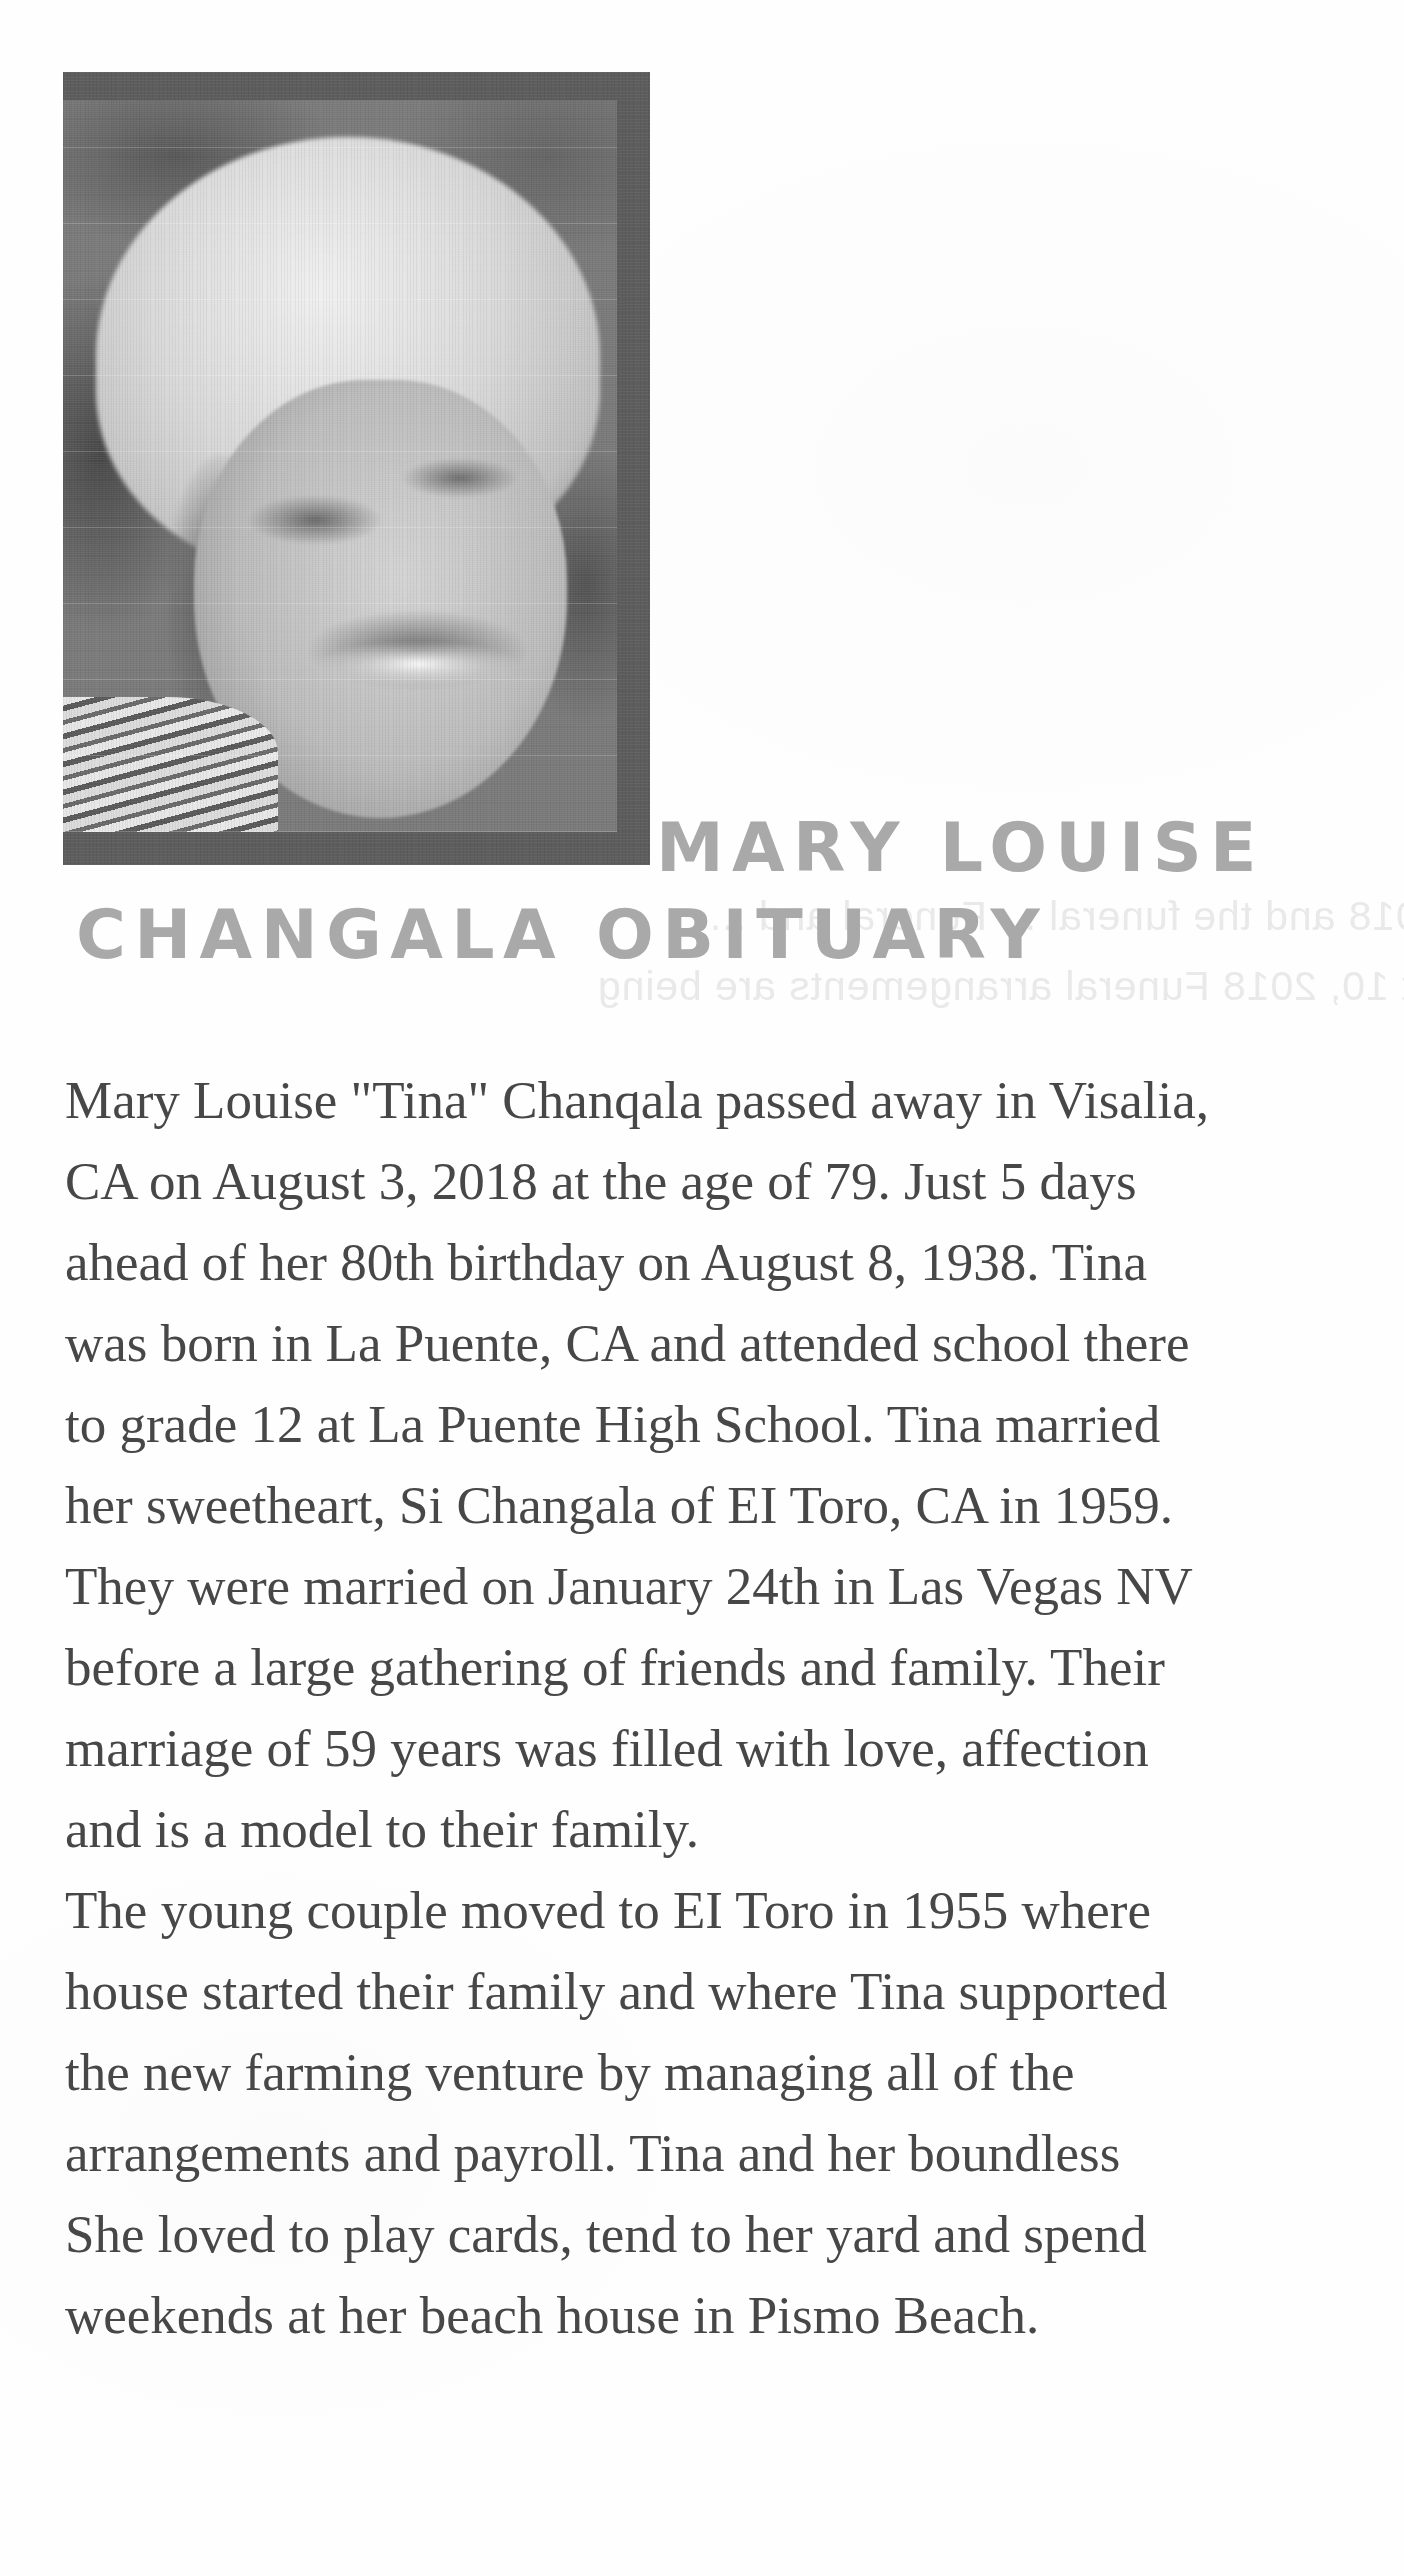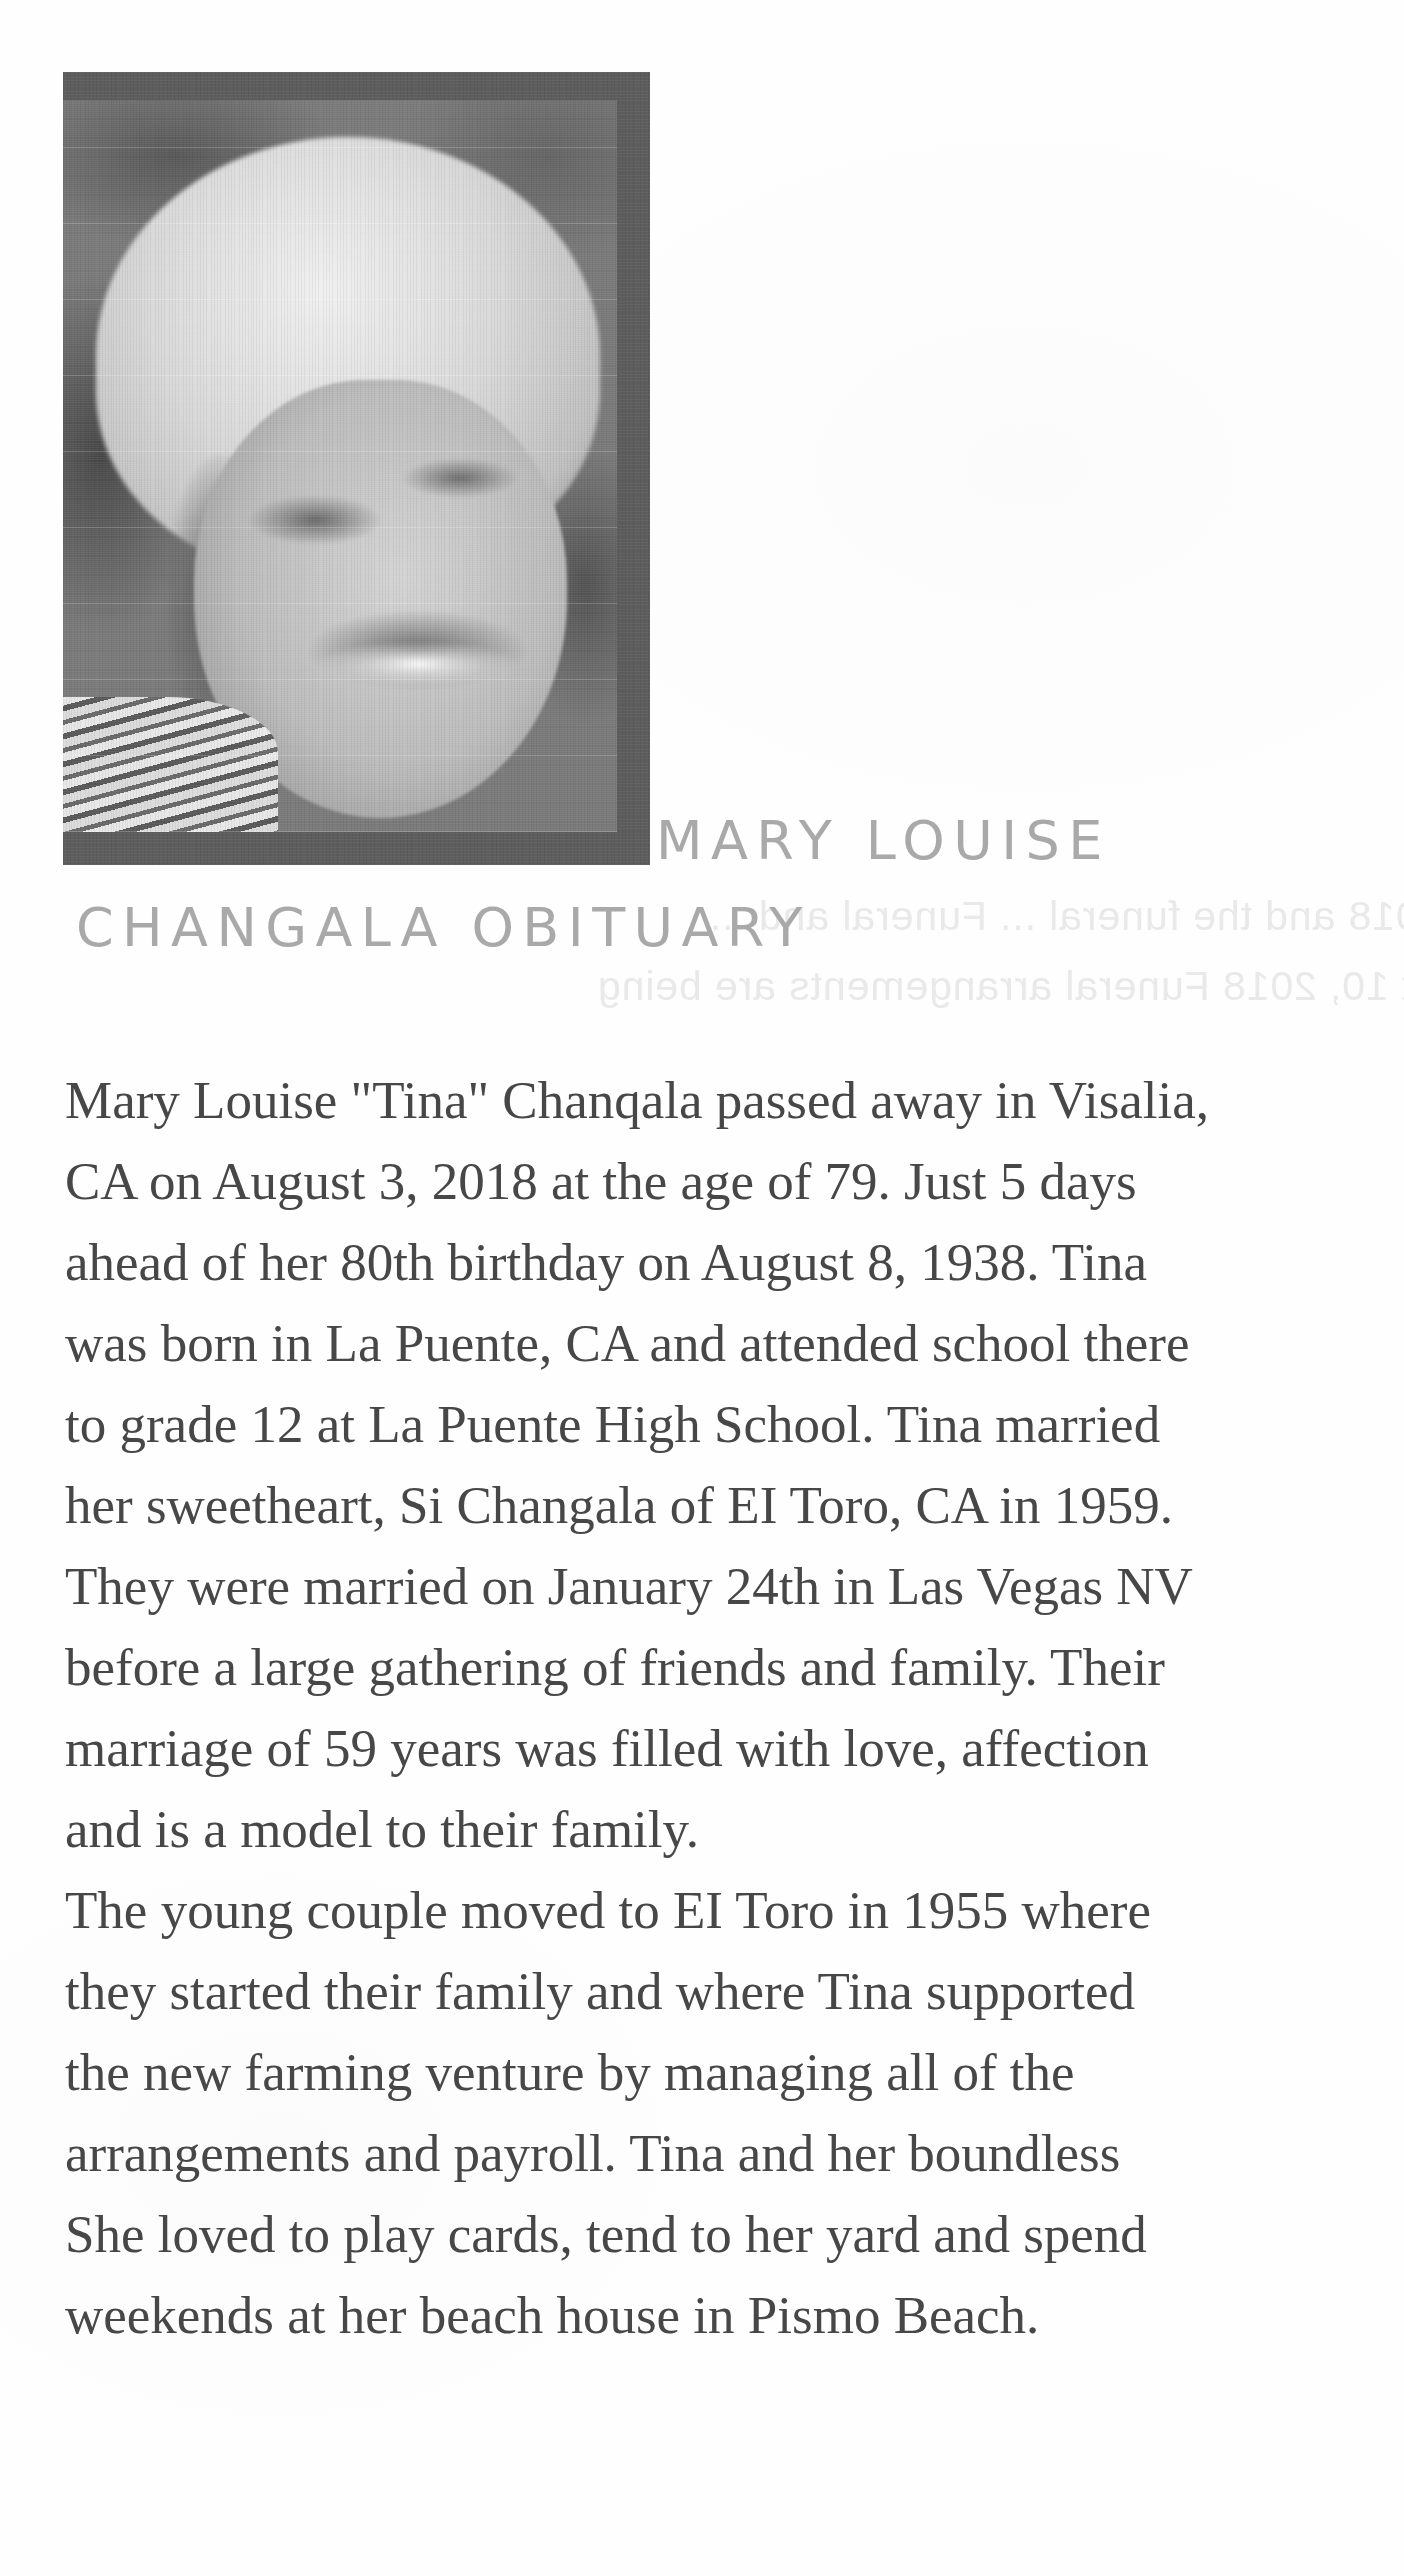--- a/index.html
+++ b/index.html
@@ -110,23 +110,23 @@
         repeating-linear-gradient(90deg, rgba(0,0,0,0.05) 0 0.9px, rgba(0,0,0,0) 0.9px 2.8px),
         repeating-linear-gradient(0deg, rgba(255,255,255,0.18) 0 0.9px, rgba(0,0,0,0) 0.9px 76px);
       mix-blend-mode: normal;
       pointer-events: none;
     }
 
     
     .heading {
       position: absolute;
       font-family: "DejaVu Sans", sans-serif;
-      font-weight: normal;
+      font-weight: bold;
       color: #a9a9a9;
-      font-size: 54px;
+      font-size: 68px;
       letter-spacing: 8.4px;
       line-height: 1;
       white-space: nowrap;
       margin: 0;
     }
     .heading-line-1 {
       left: 656px;
       top: 814px;
     }
     .heading-line-2 {
@@ -192,21 +192,21 @@
     <span class="body-line">CA on August 3, 2018 at the age of 79. Just 5 days</span>
     <span class="body-line">ahead of her 80th birthday on August 8, 1938. Tina</span>
     <span class="body-line">was born in La Puente, CA and attended school there</span>
     <span class="body-line">to grade 12 at La Puente High School. Tina married</span>
     <span class="body-line">her sweetheart, Si Changala of EI Toro, CA in 1959.</span>
     <span class="body-line">They were married on January 24th in Las Vegas NV</span>
     <span class="body-line">before a large gathering of friends and family. Their</span>
     <span class="body-line">marriage of 59 years was filled with love, affection</span>
     <span class="body-line">and is a model to their family.</span>
     <span class="body-line">The young couple moved to EI Toro in 1955 where</span>
-    <span class="body-line">they started their family and where Tina supported</span>
+    <span class="body-line">house started their family and where Tina supported</span>
     <span class="body-line">the new farming venture by managing all of the</span>
     <span class="body-line">arrangements and payroll. Tina and her boundless</span>
     <span class="body-line">She loved to play cards, tend to her yard and spend</span>
     <span class="body-line">weekends at her beach house in Pismo Beach.</span>
   </div>
 
 </div>
 
 
 </body></html>

